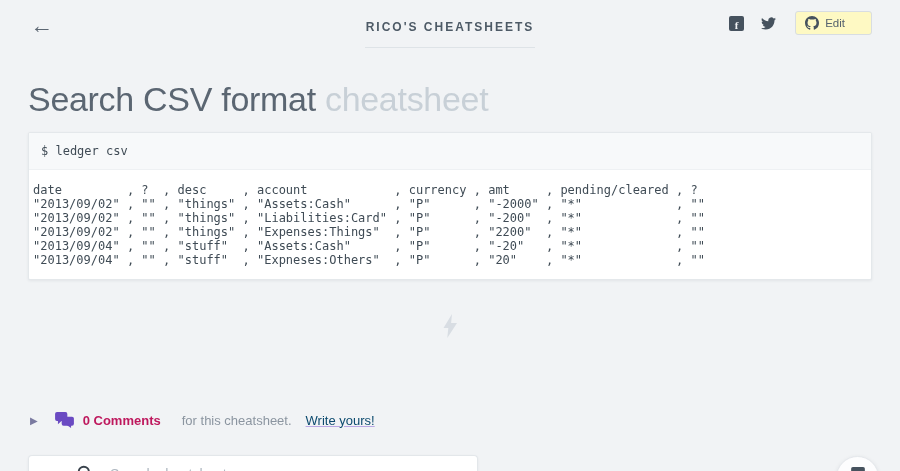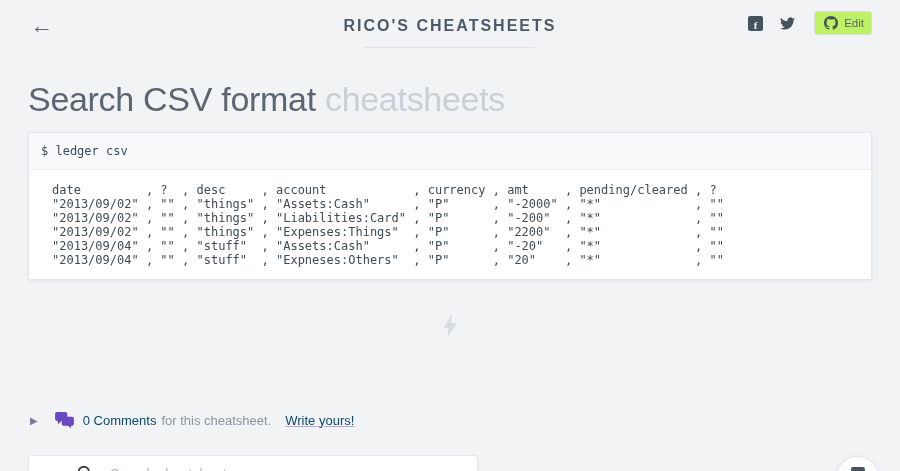--- a/index.html
+++ b/index.html
@@ -15,40 +15,40 @@
 
   
   .topbar { position: relative; height: 60px; }
   .back-button {
     position: absolute; left: 26px; top: 12px;
     font-size: 23px; color: #5b6672; text-decoration: none; line-height: 1;
     cursor: pointer; background: none; border: none; padding: 2px 4px;
   }
   .site-title-wrap { text-align: center; padding-top: 17px; }
   .site-title {
-    font-size: 16px; font-weight: bold; letter-spacing: 2px;
+    font-size: 12px; font-weight: bold; letter-spacing: 2px;
     color: #4d5a66; text-decoration: none; cursor: pointer;
   }
   .title-underline { width: 170px; height: 1px; background: #dee3e7; margin: 12px auto 0; }
   .topbar-actions {
     position: absolute; right: 28px; top: 11px;
     display: flex; align-items: center; gap: 13px;
   }
   .icon-btn { background: none; border: none; padding: 2px; cursor: pointer; display: flex; }
   .icon-btn svg { width: 15px; height: 15px; fill: #46525e; }
   .fb-badge {
     width: 15px; height: 15px; border-radius: 2px; background: #46525e;
     color: #f1f3f5; font-size: 11px; font-weight: bold;
     display: flex; align-items: flex-end; justify-content: center; line-height: 1;
     font-family: "Liberation Serif", serif;
   }
   .edit-button {
     display: flex; align-items: center; gap: 6px;
-    border: 1px solid #d8dde2; border-radius: 3px; background: #bef264;
-    padding: 4px 7px 4px 9px; font-size: 11.5px; color: #55626e;
+    border: 1px solid #d8dde2; border-radius: 3px; background: #fef9c3;
+    padding: 4px 26px 4px 9px; font-size: 11.5px; color: #55626e;
     cursor: pointer; margin-left: 4px;
   }
   .edit-button svg { width: 14px; height: 14px; fill: #46525e; }
 
   
   .page-title {
     margin: 20px 0 0 28px;
     font-size: 34px; font-weight: 300; line-height: 38px;
     letter-spacing: -0.3px; color: #5b6672;
   }
@@ -61,36 +61,36 @@
     border: 1px solid #e4e8eb; border-radius: 2px;
     box-shadow: 0 1px 3px rgba(30, 40, 50, 0.07);
   }
   .code-command { background: #f7f9fa; padding: 11px 12px; border-bottom: 1px solid #eef1f3; border-radius: 2px 2px 0 0; }
   pre.code {
     margin: 0;
     font-family: "DejaVu Sans Mono", "Liberation Mono", monospace;
     font-size: 12px; line-height: 14px; color: #3f4b55;
     white-space: pre;
   }
-  .code-output { padding: 13px 23px 12px; background: #fff; border-radius: 0 0 2px 2px; }
+  .code-output { padding: 13px 4px 12px; background: #fff; border-radius: 0 0 2px 2px; }
 
   
   .bolt-wrap { text-align: center; margin-top: 34px; height: 24px; }
   .bolt-wrap svg { height: 24px; width: 15px; fill: #d8dde3; }
 
   
   .comments-row {
     display: flex; align-items: center;
     margin: 74px 0 0 30px;
     font-size: 13px; color: #8b95a0;
   }
   .expander { color: #7a7aa0; font-size: 10px; background: none; border: none; padding: 0; cursor: pointer; margin-right: 17px; }
   .comments-icon { display: flex; margin-right: 9px; }
   .comments-icon svg { width: 19px; height: 16px; fill: #6a4ac2; }
-  .comments-count { color: #0c4a6e; font-weight: normal; text-decoration: none; cursor: pointer; margin-right: 5px; }
+  .comments-count { color: #be185d; font-weight: bold; text-decoration: none; cursor: pointer; margin-right: 21px; }
   .comments-context { margin-right: 14px; }
   .write-yours { color: #0c4a6e; text-decoration: underline; text-decoration-color: #b9a7e3; cursor: pointer; }
 
   
   .footer-card {
     position: absolute; left: 28px; top: 455px;
     width: 450px; height: 60px;
     background: #fff;
     border: 1px solid #e3e7ea; border-bottom: none;
     border-radius: 4px 4px 0 0;
@@ -141,21 +141,21 @@
     </button>
     <button class="edit-button">
       <svg viewBox="0 0 16 16">
           <path d="M8 0C3.58 0 0 3.58 0 8c0 3.54 2.29 6.53 5.47 7.59.4.07.55-.17.55-.38 0-.19-.01-.82-.01-1.49-2.01.37-2.53-.49-2.69-.94-.09-.23-.48-.94-.82-1.13-.28-.15-.68-.52-.01-.53.63-.01 1.08.58 1.23.82.72 1.21 1.87.87 2.33.66.07-.52.28-.87.51-1.07-1.78-.2-3.64-.89-3.64-3.95 0-.87.31-1.59.82-2.15-.08-.2-.36-1.02.08-2.12 0 0 .67-.21 2.2.82.64-.18 1.32-.27 2-.27s1.36.09 2 .27c1.53-1.04 2.2-.82 2.2-.82.44 1.1.16 1.92.08 2.12.51.56.82 1.27.82 2.15 0 3.07-1.87 3.75-3.65 3.95.29.25.54.73.54 1.48 0 1.07-.01 1.93-.01 2.2 0 .21.15.46.55.38A8.01 8.01 0 0016 8c0-4.42-3.58-8-8-8z"></path>
         </svg>
       <span>Edit</span>
     </button>
   </div>
 </div>
 
-<h1 class="page-title"><span>Search CSV format</span> <span class="suffix">cheatsheets</span></h1>
+<h1 class="page-title"><span>Search CSV format</span> <span class="suffix">cheatsheet</span></h1>
 
 <div class="code-card">
   <div class="code-command">
     <pre class="code">$ ledger csv</pre>
   </div>
   <div class="code-output">
     <pre class="code">date         , ?  , desc     , account            , currency , amt     , pending/cleared , ?
 "2013/09/02" , "" , "things" , "Assets:Cash"      , "P"      , "-2000" , "*"             , ""
 "2013/09/02" , "" , "things" , "Liabilities:Card" , "P"      , "-200"  , "*"             , ""
 "2013/09/02" , "" , "things" , "Expenses:Things"  , "P"      , "2200"  , "*"             , ""

